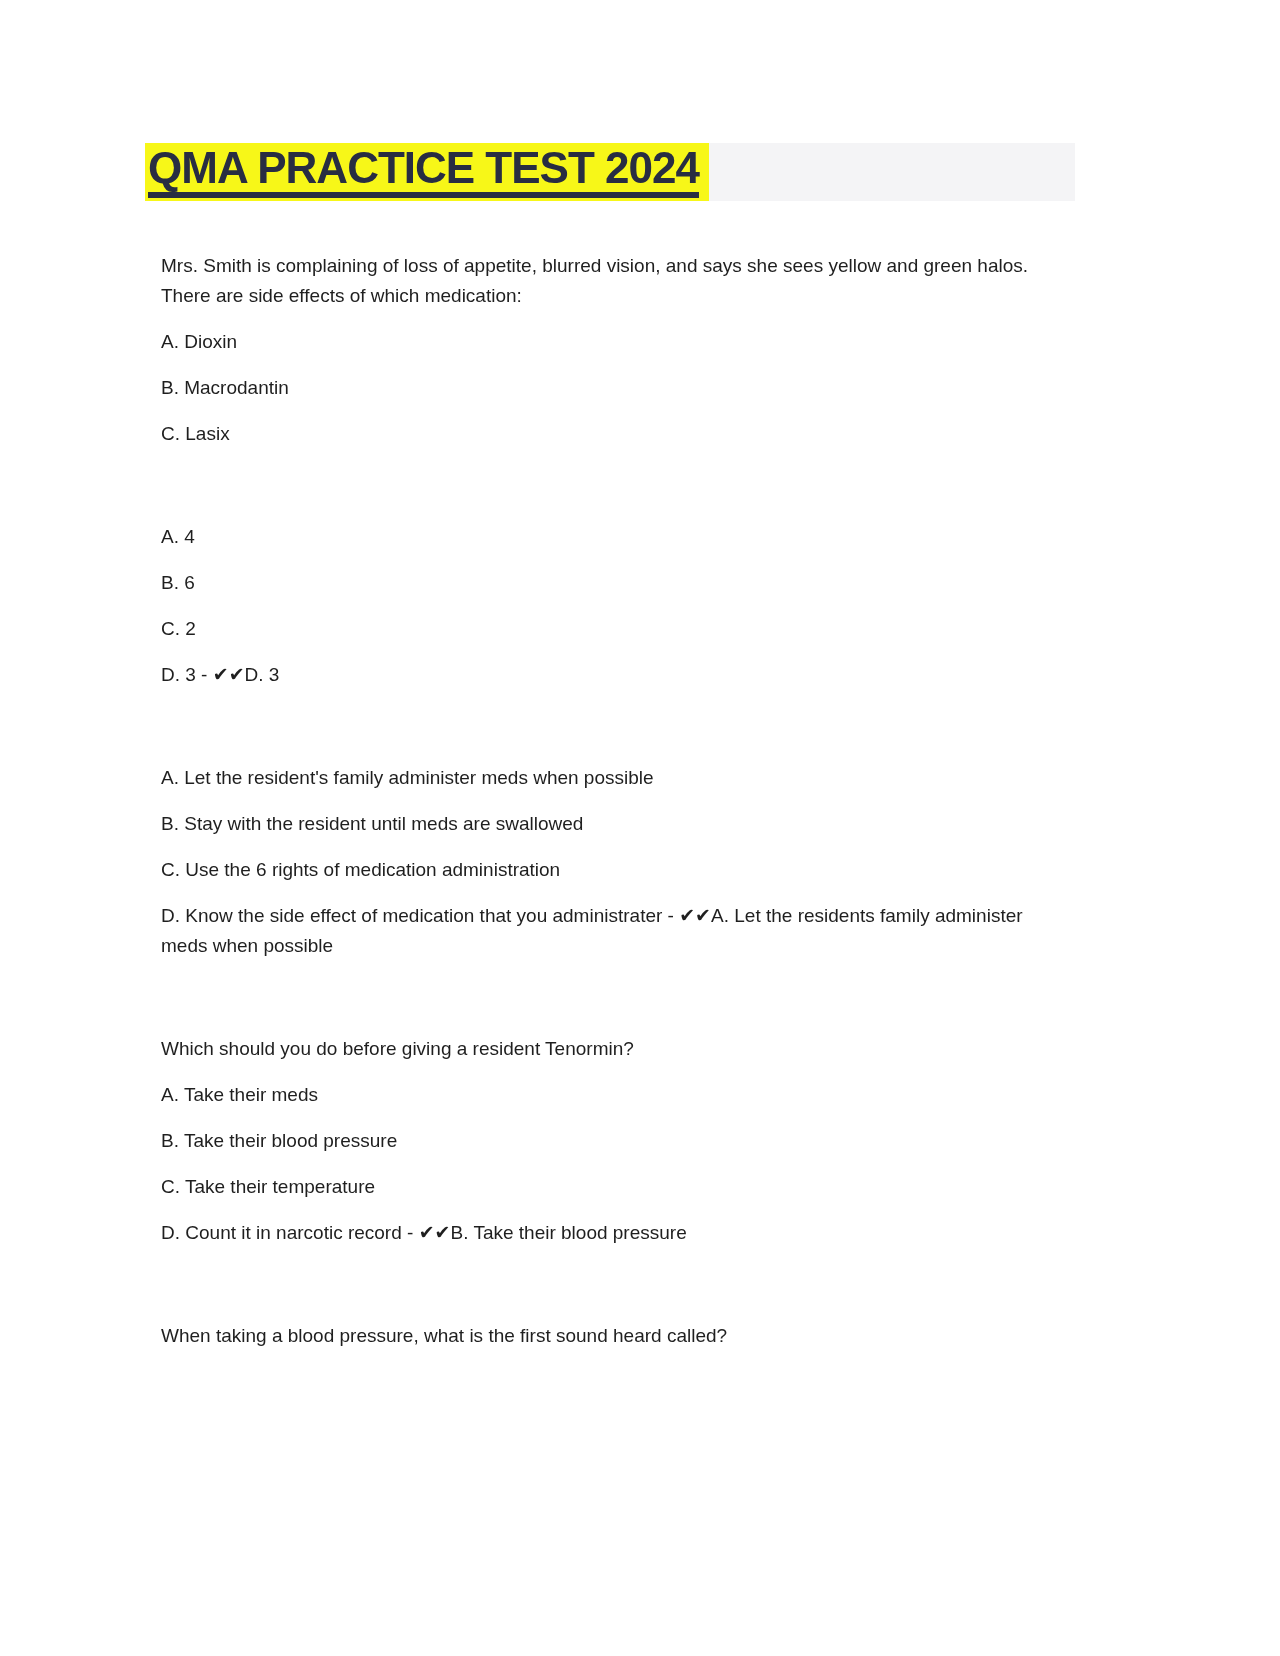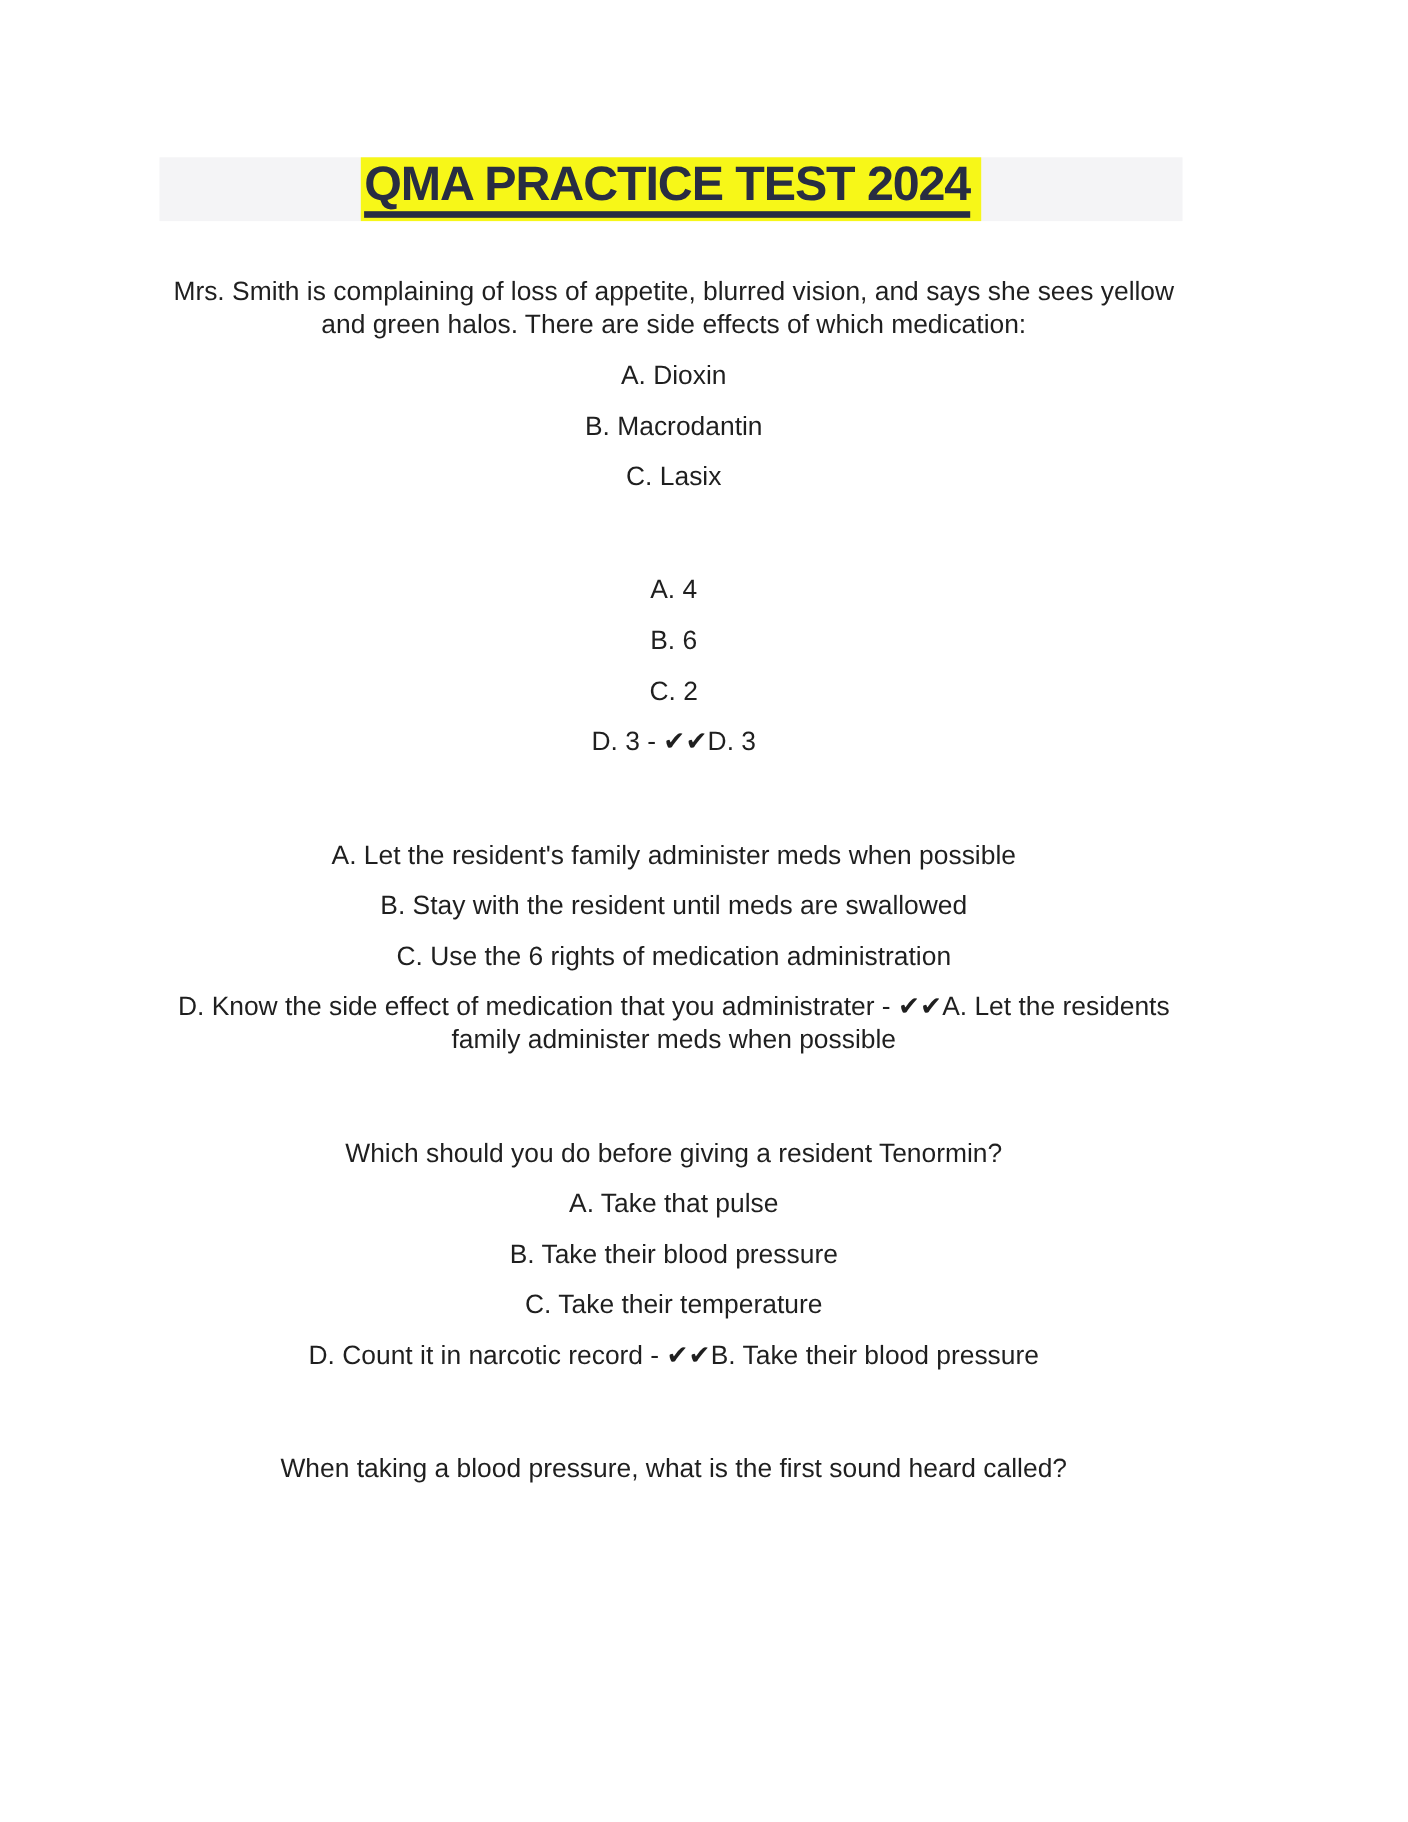--- a/index.html
+++ b/index.html
@@ -16,21 +16,20 @@
   }
   .page {
     position: relative;
     width: 1280px;
     height: 1656px;
     background: #ffffff;
   }
   .content {
     margin-left: 145px;
     width: 935px;
-    text-align: center;
   }
   .title-bar {
     background: #f4f4f6;
     width: 930px;
     margin-top: 143px;
     line-height: 0;
     font-size: 0;
   }
   .title-hl {
     display: inline-block;
@@ -51,22 +50,22 @@
   .questions {
     width: 935px;
   }
   .question:first-child {
     margin-top: 50px;
   }
   .question {
     margin-top: 73px;
   }
   p {
-    margin: 0;
-    font-size: 24px;
+    margin: 16px;
+    font-size: 19px;
     line-height: 30px;
     color: #1f1f1f;
   }
   p.option {
     margin-top: 16px;
   }
 </style>
 </head>
 <body>
 
@@ -94,21 +93,21 @@
 
   <section class="question">
   <p class="option">A. Let the resident's family administer meds when possible</p>
           <p class="option">B. Stay with the resident until meds are swallowed</p>
           <p class="option">C. Use the 6 rights of medication administration</p>
           <p class="option">D. Know the side effect of medication that you administrater - ✔✔A. Let the residents family administer meds when possible</p>
         </section>
 
   <section class="question">
     <p class="stem">Which should you do before giving a resident Tenormin?</p>
-  <p class="option">A. Take that pulse</p>
+  <p class="option">A. Take their meds</p>
           <p class="option">B. Take their blood pressure</p>
           <p class="option">C. Take their temperature</p>
           <p class="option">D. Count it in narcotic record - ✔✔B. Take their blood pressure</p>
         </section>
 
   <section class="question">
     <p class="stem">When taking a blood pressure, what is the first sound heard called?</p>
   </section>
 </div>
 

